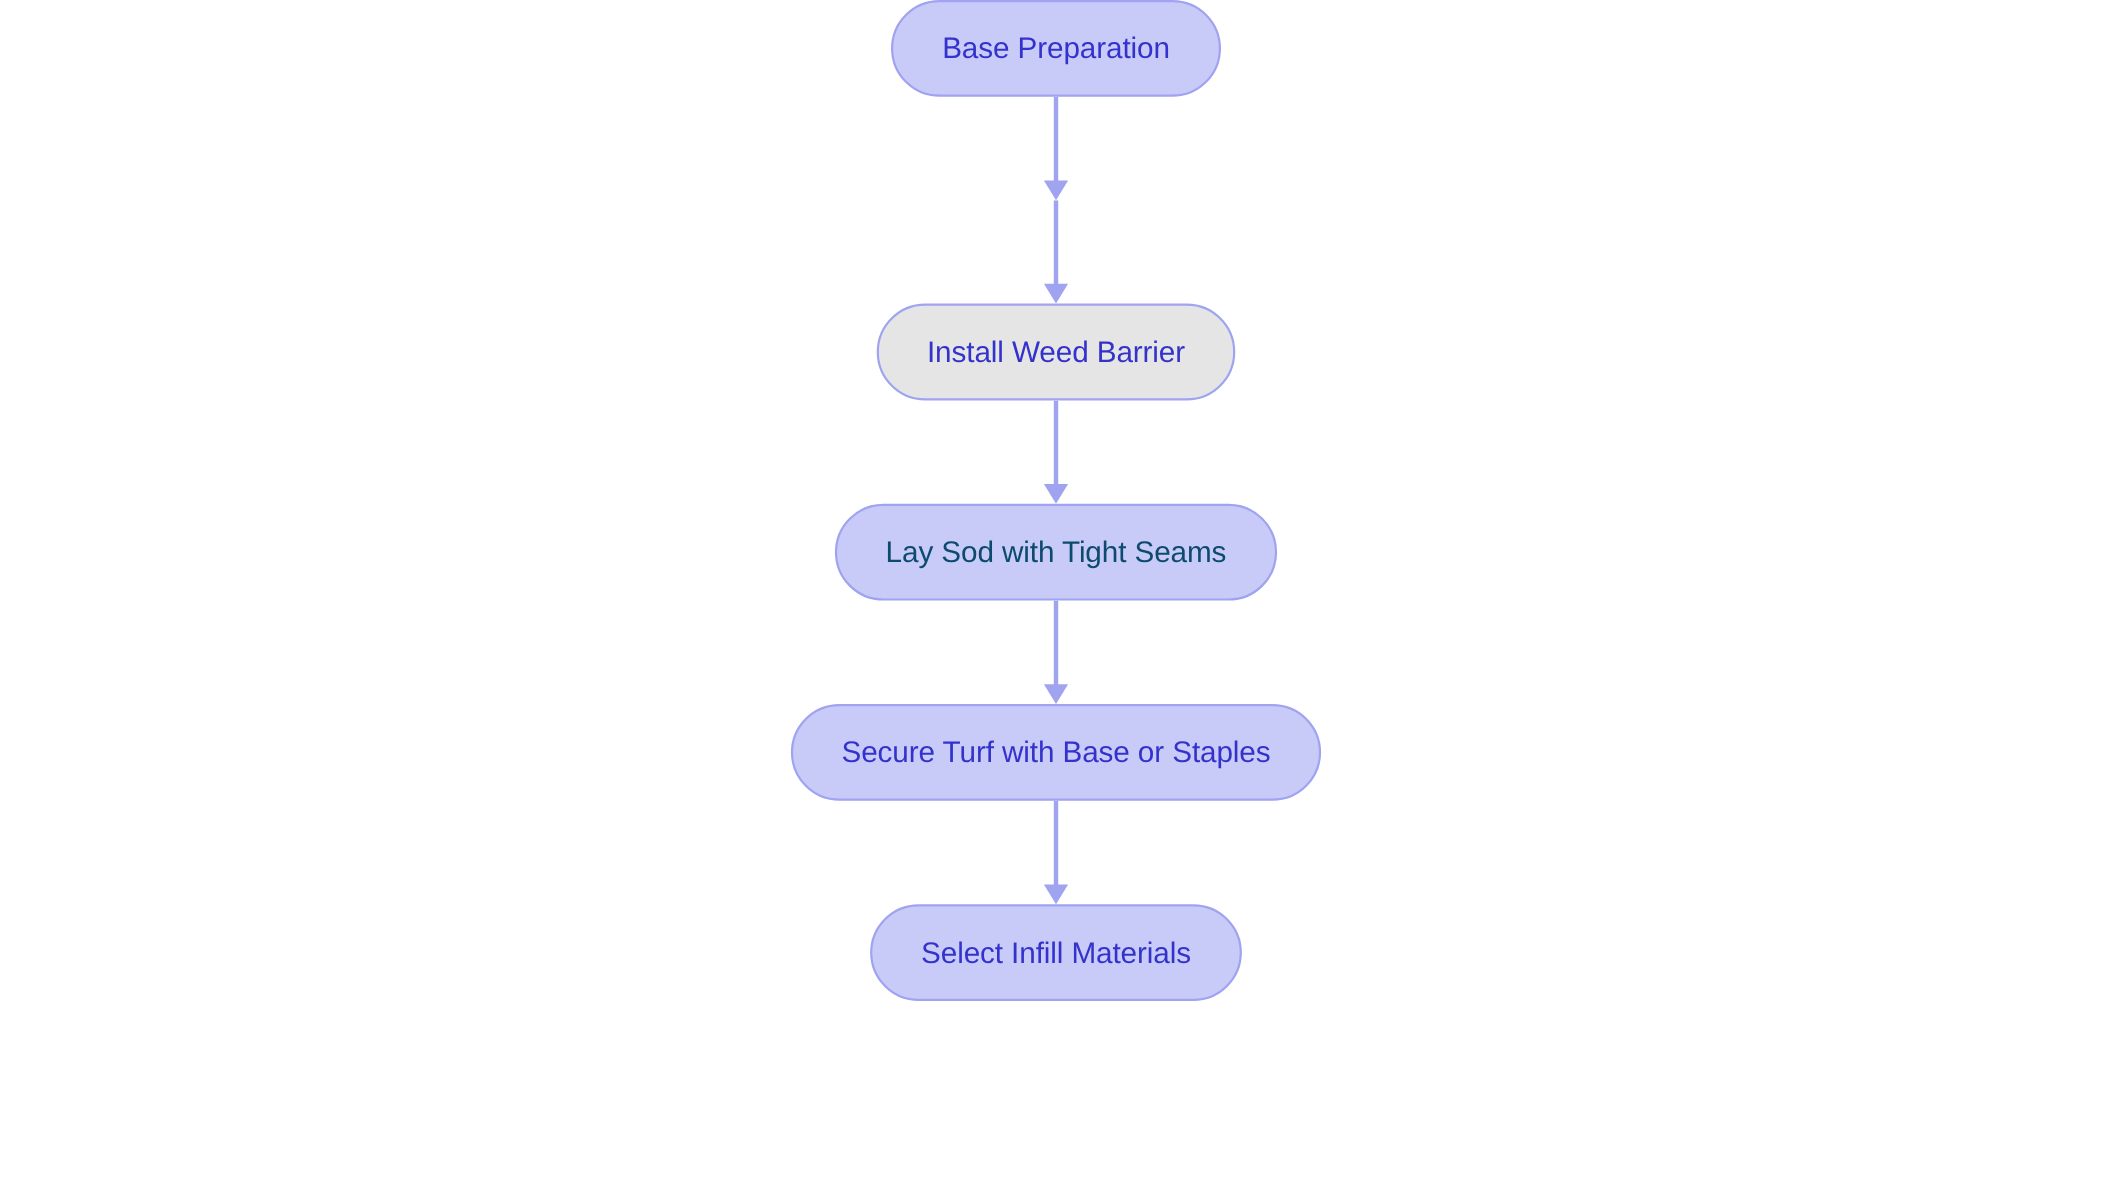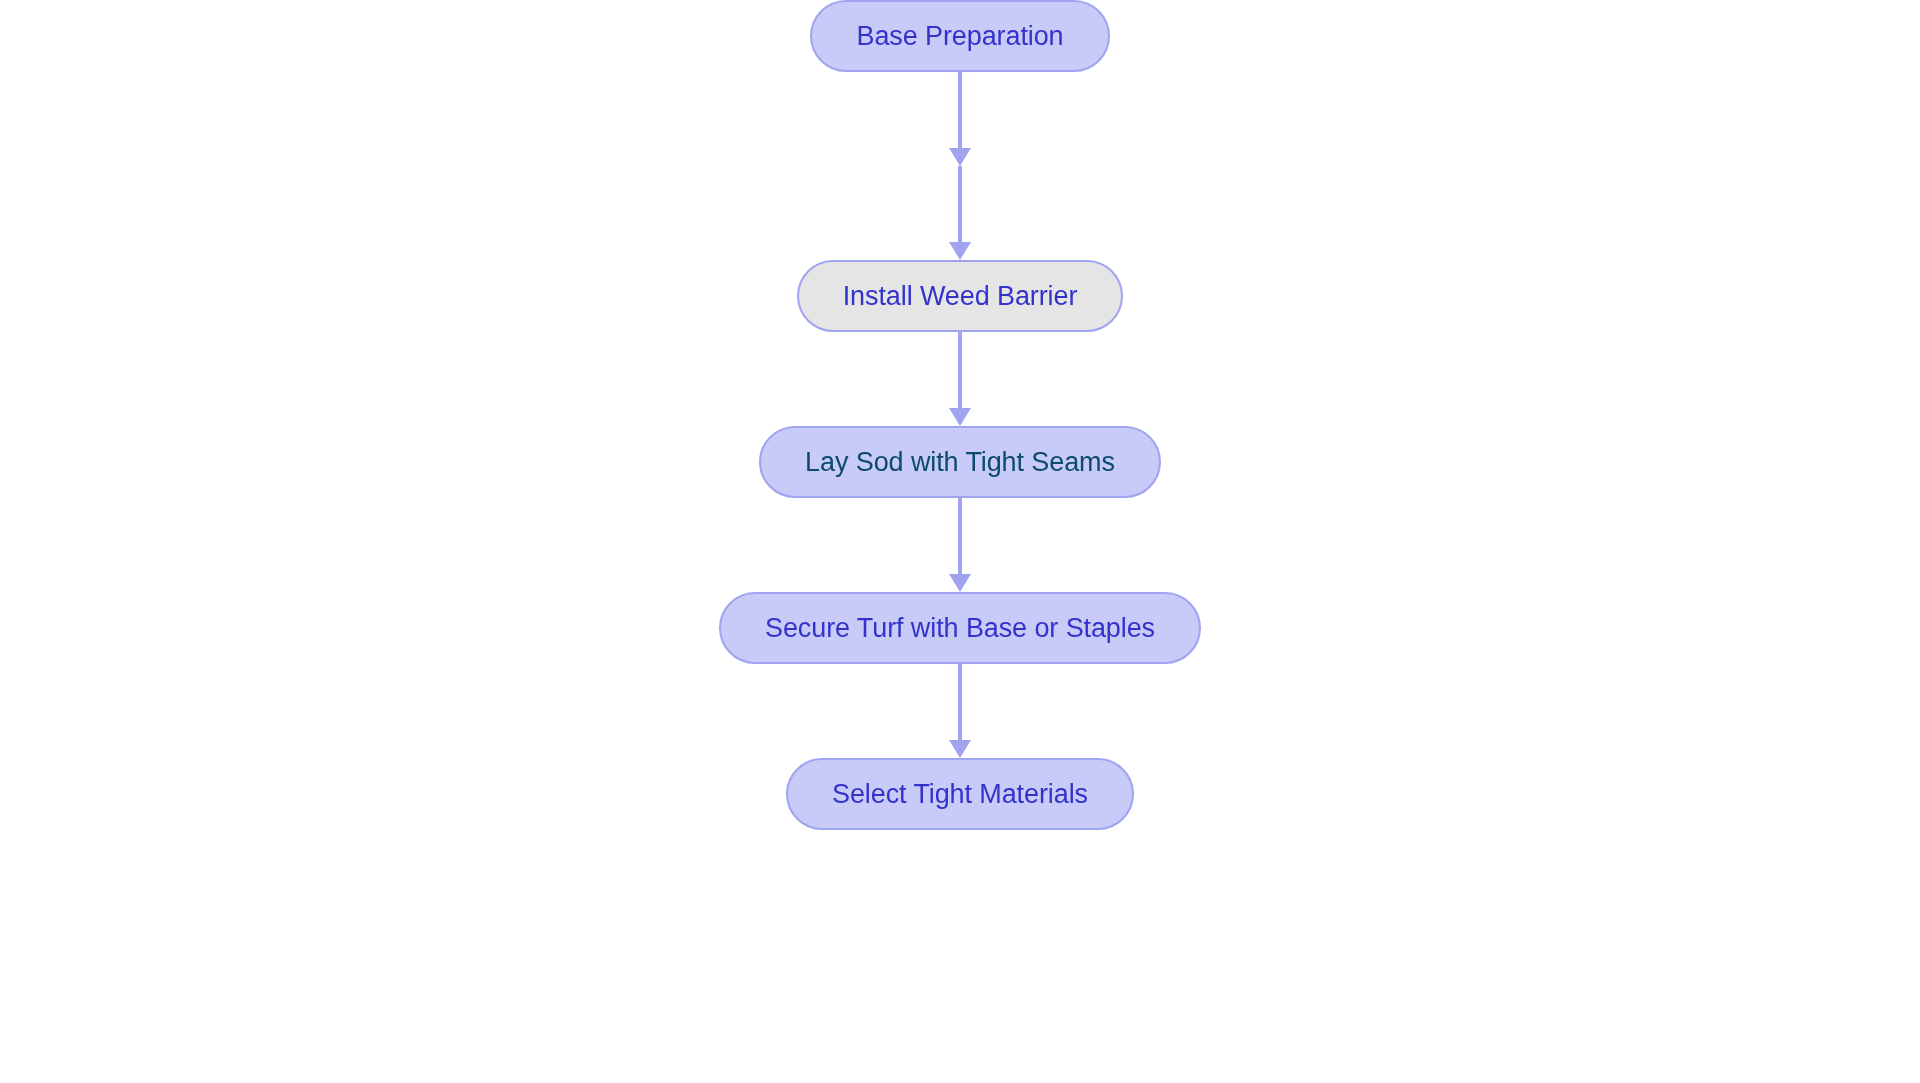--- a/index.html
+++ b/index.html
@@ -27,21 +27,21 @@
 
   .flow-step {
     display: flex;
     flex-direction: column;
     align-items: center;
     flex: 0 0 auto;
   }
 
   .node {
     box-sizing: border-box;
-    height: 72px;
+    height: 88px;
     border-radius: 48px;
     background: #c8caf8;
     border: 2px solid #9fa3f0;
     display: flex;
     align-items: center;
     justify-content: flex-start;
     padding: 0 44px;
     flex: 0 0 auto;
   }
 
@@ -120,17 +120,17 @@
     </div>
   </div>
 
   <svg class="connector" viewBox="0 0 24 94">
     <line class="conn-line" x1="12" y1="0" x2="12" y2="78" style="stroke: rgb(159, 163, 240);"></line>
     <polygon class="conn-head" points="1,76 23,76 12,94" style="fill: rgb(159, 163, 240);"></polygon>
   </svg>
 
   <div class="flow-step">
     <div class="node" style="background: rgb(200, 202, 248); border-color: rgb(159, 163, 240);">
-      <span class="node-label" style="color: rgb(51, 51, 204);">Select Tight Materials</span>
+      <span class="node-label" style="color: rgb(51, 51, 204);">Select Infill Materials</span>
     </div>
   </div>
 
 </div>
 
 </body></html>

